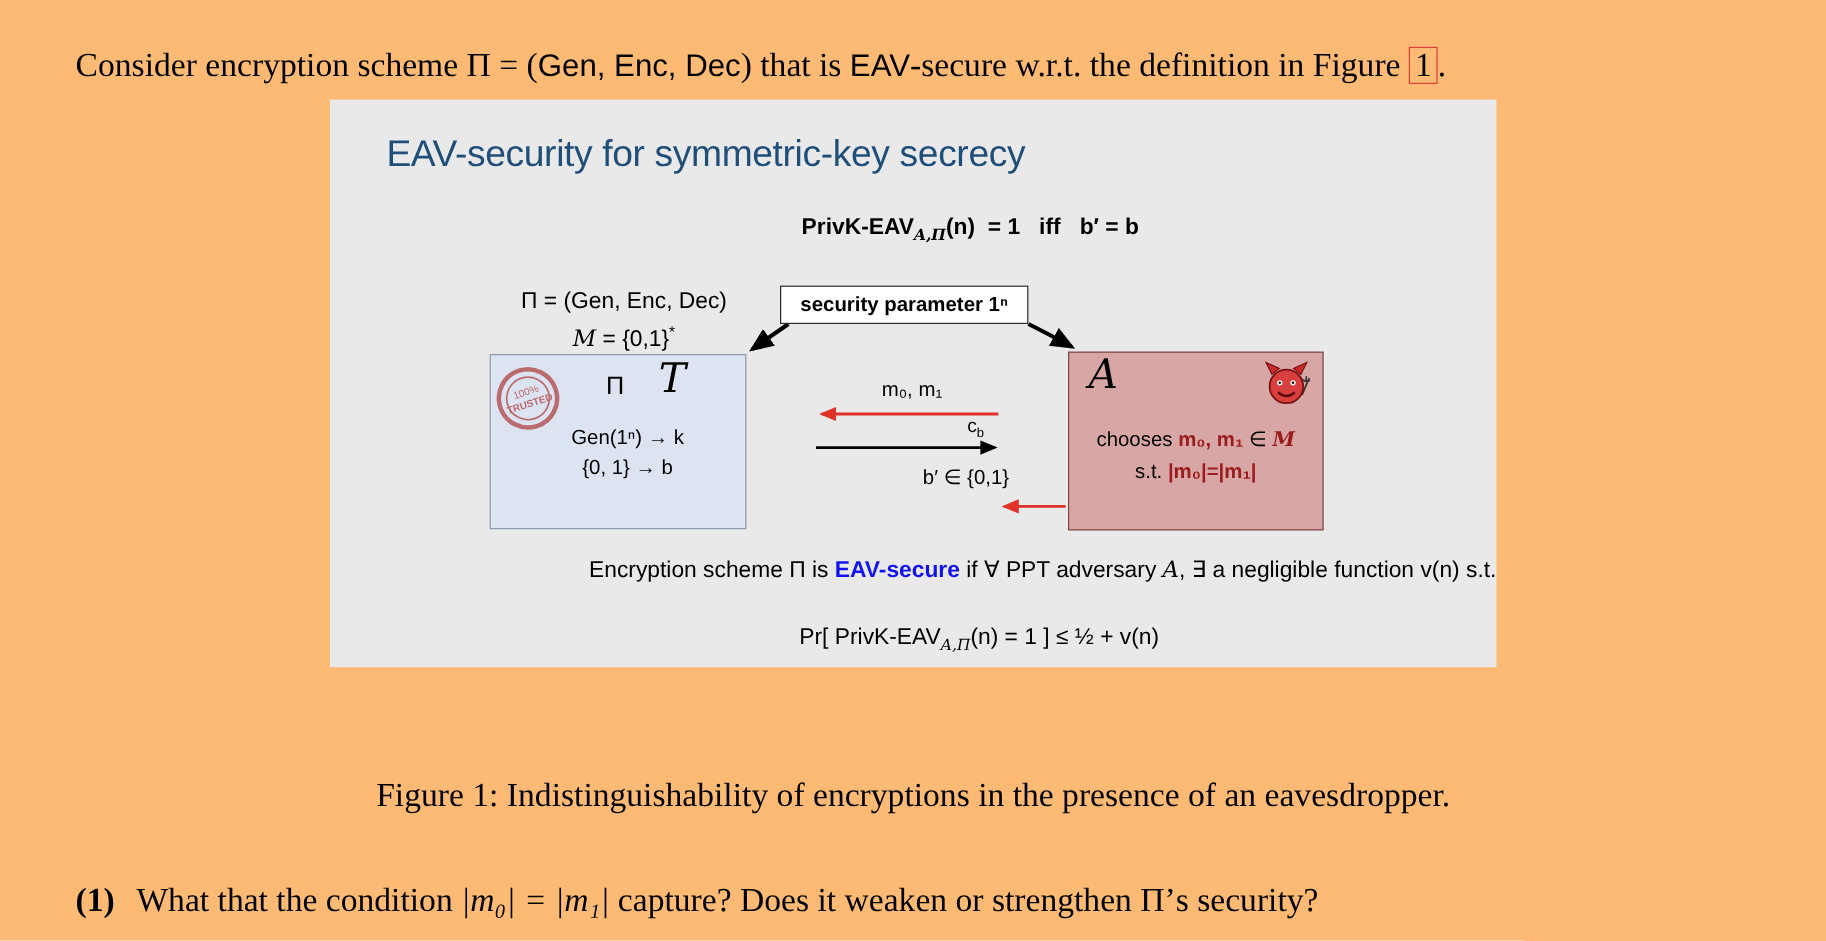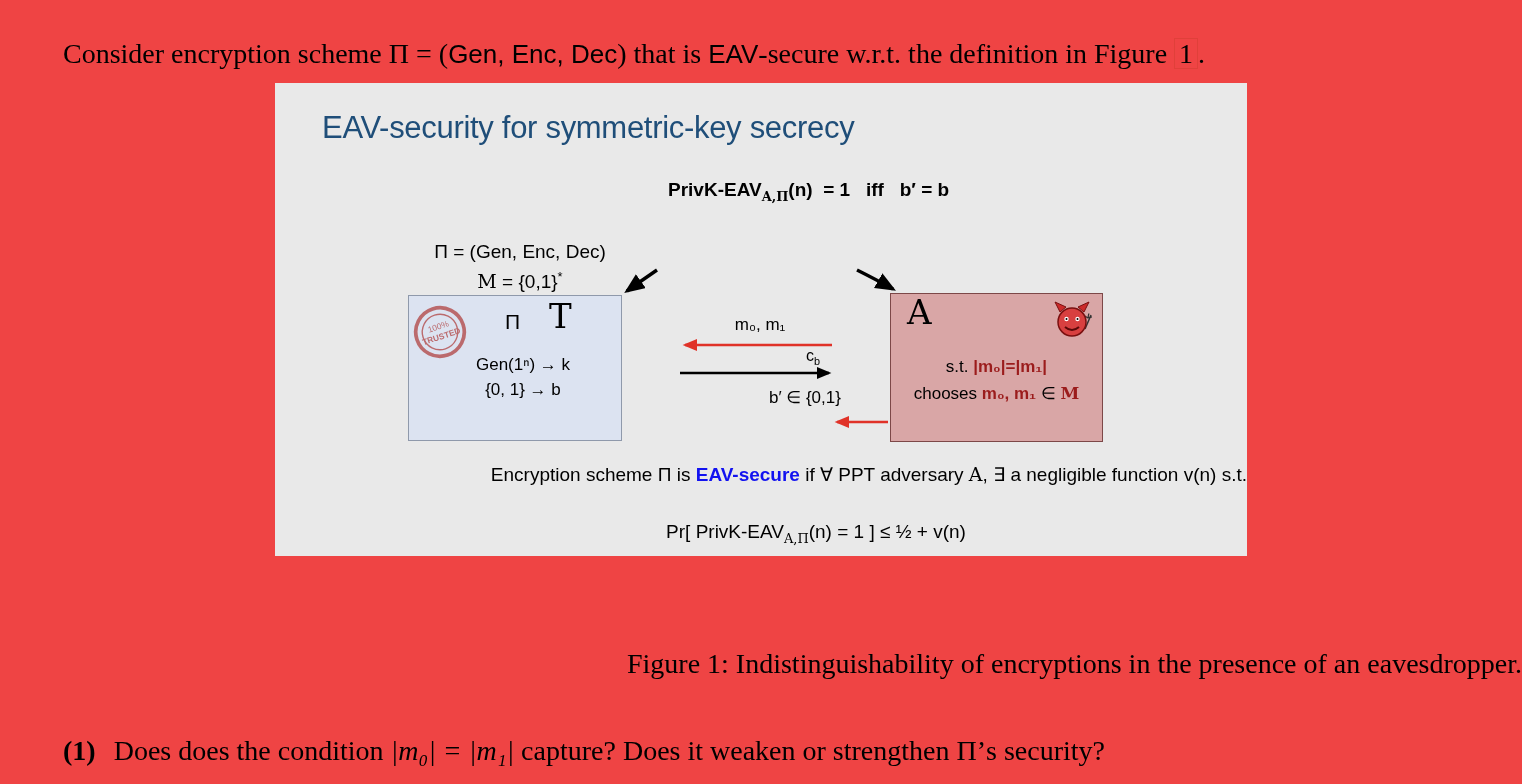--- a/index.html
+++ b/index.html
@@ -1,20 +1,20 @@
 <!DOCTYPE html>
 <html><head>
 <meta charset="utf-8">
 <style>
   html,body{margin:0;padding:0;background:#ffffff;}
-  #page{position:relative;width:1522px;height:784px;background:#ef4444;overflow:hidden;
+  #page{position:relative;width:1522px;height:784px;background:#fdba74;overflow:hidden;
         font-family:"Liberation Sans",sans-serif;color:#000;}
   .abs{position:absolute;}
   .serif{font-family:"Liberation Serif",serif;}
-  .scr{font-family:"DejaVu Serif",serif;}
+  .scr{font-family:"DejaVu Serif",serif;font-style:italic;}
   .dred{color:#9b1c1c;font-weight:bold;}
   sub{font-size:68%;}
   sup{font-size:68%;}
 
   
   #intro{left:63px;top:10px;font-size:28px;white-space:nowrap;}
   #intro .sans{font-family:"Liberation Sans",sans-serif;font-size:26px;}
   .figref{display:inline-block;border:1.6px solid #e0403a;padding:0 4px;margin-left:7px;
           line-height:1.05;text-decoration:none;color:#000;cursor:pointer;}
 
@@ -41,21 +41,21 @@
 
   #msgs-label{left:425px;top:232px;width:120px;text-align:center;font-size:17px;}
   #cb-label{left:425px;top:264px;width:120px;text-align:right;font-size:16px;}
   #bprime-label{left:494px;top:304px;font-size:17px;}
 
   #secure-line{left:0;right:0;top:380px;text-align:right;font-size:19px;white-space:nowrap;}
   #secure-line .eav{color:#1212f0;font-weight:bold;}
   #formula{left:0;right:0;top:438px;padding-left:110px;text-align:center;font-size:19px;white-space:nowrap;}
 
   
-  #caption{left:0;top:648px;width:1522px;text-align:right;font-size:28px;}
+  #caption{left:0;top:648px;width:1522px;text-align:center;font-size:28px;}
   #question{left:63px;top:735px;font-size:28px;white-space:nowrap;}
   #question .qnum{font-weight:bold;margin-right:18px;}
   .qmath{font-style:italic;margin-top:32px;}
   svg{display:block;}
   #arrows{left:0;top:0;pointer-events:none;}
 </style>
 </head>
 <body>
 
 <div id="page">
@@ -82,20 +82,21 @@
 
     <div id="slide-title" class="abs">EAV-security for symmetric-key secrecy</div>
 
     <div id="privk-line" class="abs"><span>PrivK-EAV</span><sub class="scr">A,Π</sub><span>(n)  = 1   iff   b′ = b</span></div>
 
     <div id="scheme-label" class="abs">
       <div>Π = (Gen, Enc, Dec)</div>
       <div><span class="scr">M</span><span> = {0,1}</span><sup>*</sup></div>
     </div>
 
+    <div id="param-box" class="abs">security parameter 1ⁿ</div>
 
     <div id="challenger-box" class="abs">
       <svg id="ch-stamp" class="abs" width="56" height="56" viewBox="0 0 60 60">
         <g transform="rotate(-18 30 30)" opacity="0.8">
           <circle cx="30" cy="30" r="26" fill="none" stroke="#b34d4d" stroke-width="4"></circle>
           <circle cx="30" cy="30" r="19" fill="none" stroke="#b34d4d" stroke-width="1.5"></circle>
           <text x="30" y="27" text-anchor="middle" font-size="9" fill="#b34d4d">100%</text>
           <text x="30" y="38" text-anchor="middle" font-size="9" font-weight="bold" fill="#b34d4d">TRUSTED</text>
         </g>
       </svg>
@@ -119,28 +120,28 @@
         <path d="M33 30 L39 16" stroke="#333333" stroke-width="1.5" fill="none"></path>
         <path d="M36 19 l-4 -2.5 M36 19 l0.8 -4.5 M36 19 l4.2 -1.2" stroke="#333333" stroke-width="1.3" fill="none"></path>
         <circle cx="20" cy="23" r="14" fill="#d84040" stroke="#7a1010" stroke-width="1.5"></circle>
         <circle cx="14.5" cy="20" r="2.2" fill="#ffffff"></circle>
         <circle cx="25.5" cy="20" r="2.2" fill="#ffffff"></circle>
         <circle cx="14.5" cy="20" r="1" fill="#000000"></circle>
         <circle cx="25.5" cy="20" r="1" fill="#000000"></circle>
         <path d="M13 28 Q20 34 27 28" stroke="#5a0808" stroke-width="2" fill="none"></path>
       </svg>
       <div id="adv-lines" class="abs">
+        <div><span>chooses </span><span class="dred">m₀, m₁</span><span> ∈ </span><span class="scr dred">M</span></div>
         <div><span>s.t. </span><span class="dred">|m₀|=|m₁|</span></div>
-        <div><span>chooses </span><span class="dred">m₀, m₁</span><span> ∈ </span><span class="scr dred">M</span></div>
       </div>
     </div>
 
     <div id="secure-line" class="abs"><span>Encryption scheme Π is </span><span class="eav">EAV-secure</span><span> if ∀ PPT adversary </span><span class="scr">A</span><span>, ∃ a negligible function v(n) s.t.</span></div>
 
     <div id="formula" class="abs"><span>Pr[ PrivK-EAV</span><sub class="scr">A,Π</sub><span>(n) = 1 ] ≤ ½ + v(n)</span></div>
 
   </div>
 
   <div id="caption" class="abs serif">Figure 1: Indistinguishability of encryptions in the presence of an eavesdropper.</div>
 
-  <div id="question" class="abs serif"><span class="qnum">(1)</span><span>Does does the condition </span><span class="qmath">|m₀| = |m₁|</span><span> capture? Does it weaken or strengthen Π’s security?</span></div>
+  <div id="question" class="abs serif"><span class="qnum">(1)</span><span>What that the condition </span><span class="qmath">|m₀| = |m₁|</span><span> capture? Does it weaken or strengthen Π’s security?</span></div>
 
 </div>
 
 </body></html>

